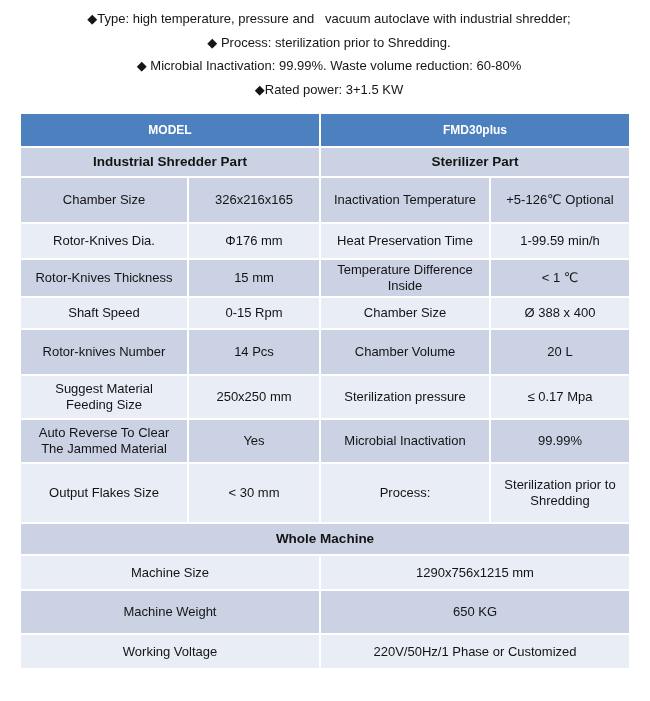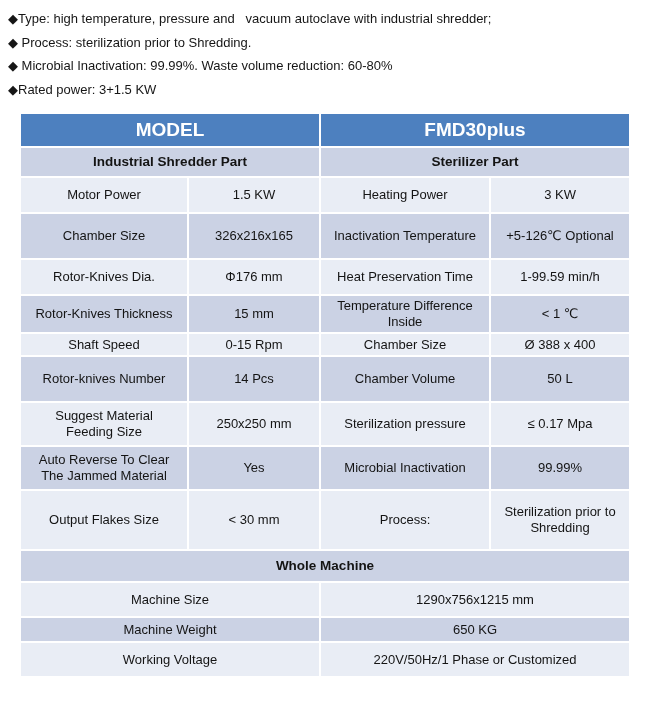--- a/index.html
+++ b/index.html
@@ -16,20 +16,21 @@
     position: relative;
     width: 650px;
     height: 701px;
     background: #ffffff;
   }
   
   .bullets {
     list-style: none;
     margin: 0;
     padding: 7px 0 0 8px;
+    text-align: center;
   }
   .bullets li {
     font-size: 13px;
     line-height: 23.5px;
     white-space: pre-wrap;
     color: #161616;
   }
   
   table.spec {
     border-collapse: separate;
@@ -44,21 +45,21 @@
     font-size: 13px;
     padding: 2px 9px;
     line-height: 16px;
     color: #141414;
     overflow: hidden;
   }
   tr.hdr td {
     background: #4D80BF;
     color: #ffffff;
     font-weight: bold;
-    font-size: 19px;
+    font-size: 12px;
     height: 28px;
   }
   tr.sub td {
     background: #CBD2E4;
     font-weight: bold;
     font-size: 13.5px;
     height: 24px;
   }
   tr.light td { background: #E9EDF5; }
   tr.dark  td { background: #CBD2E4; }
@@ -94,26 +95,20 @@
         <tr class="hdr" style="height:30px">
       <td colspan="2">MODEL</td>
       <td colspan="2">FMD30plus</td>
     </tr>
 
     <tr class="sub" style="height:25px">
       <td colspan="2">Industrial Shredder Part</td>
       <td colspan="2">Sterilizer Part</td>
     </tr>
 
-    <tr class="light" style="height:34px">
-      <td>Motor Power</td>
-      <td>1.5 KW</td>
-      <td>Heating Power</td>
-      <td>3 KW</td>
-    </tr>
 
     <tr class="dark" style="height:44px">
       <td>Chamber Size</td>
       <td>326x216x165</td>
       <td>Inactivation Temperature</td>
       <td>+5-126℃ Optional</td>
     </tr>
 
     <tr class="light" style="height:34px">
       <td>Rotor-Knives Dia.</td>
@@ -122,32 +117,32 @@
       <td>1-99.59 min/h</td>
     </tr>
 
     <tr class="dark" style="height:32px">
       <td>Rotor-Knives Thickness</td>
       <td>15 mm</td>
       <td>Temperature Difference Inside</td>
       <td>&lt; 1 ℃</td>
     </tr>
 
-    <tr class="light" style="height:21px">
+    <tr class="light" style="height:30px">
       <td>Shaft Speed</td>
       <td>0-15 Rpm</td>
       <td>Chamber Size</td>
       <td>Ø 388 x 400</td>
     </tr>
 
     <tr class="dark" style="height:44px">
       <td>Rotor-knives Number</td>
       <td>14 Pcs</td>
       <td>Chamber Volume</td>
-      <td>50 L</td>
+      <td>20 L</td>
     </tr>
 
     <tr class="light" style="height:42px">
       <td>Suggest Material Feeding Size</td>
       <td>250x250 mm</td>
       <td>Sterilization pressure</td>
       <td>≤ 0.17 Mpa</td>
     </tr>
 
     <tr class="dark" style="height:42px">
@@ -166,21 +161,21 @@
 
     <tr class="wm-title">
       <td colspan="4">Whole Machine</td>
     </tr>
 
     <tr class="light" style="height:33px">
       <td colspan="2">Machine Size</td>
       <td colspan="2">1290x756x1215 mm</td>
     </tr>
 
-    <tr class="dark" style="height:23px">
+    <tr class="dark" style="height:42px">
       <td colspan="2">Machine Weight</td>
       <td colspan="2">650 KG</td>
     </tr>
 
     <tr class="light" style="height:33px">
       <td colspan="2">Working Voltage</td>
       <td colspan="2">220V/50Hz/1 Phase or Customized</td>
     </tr>
 
   </tbody>

